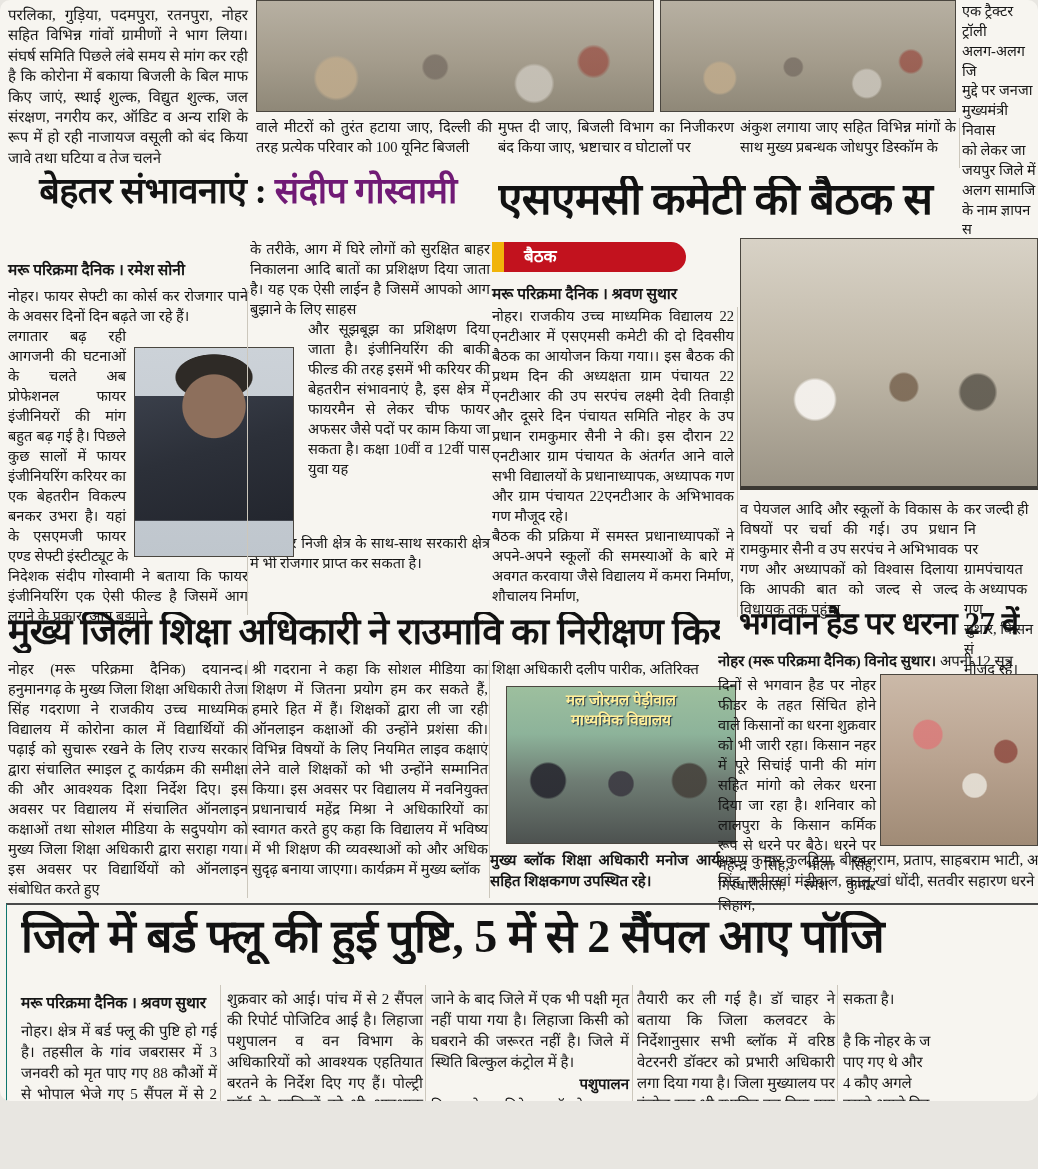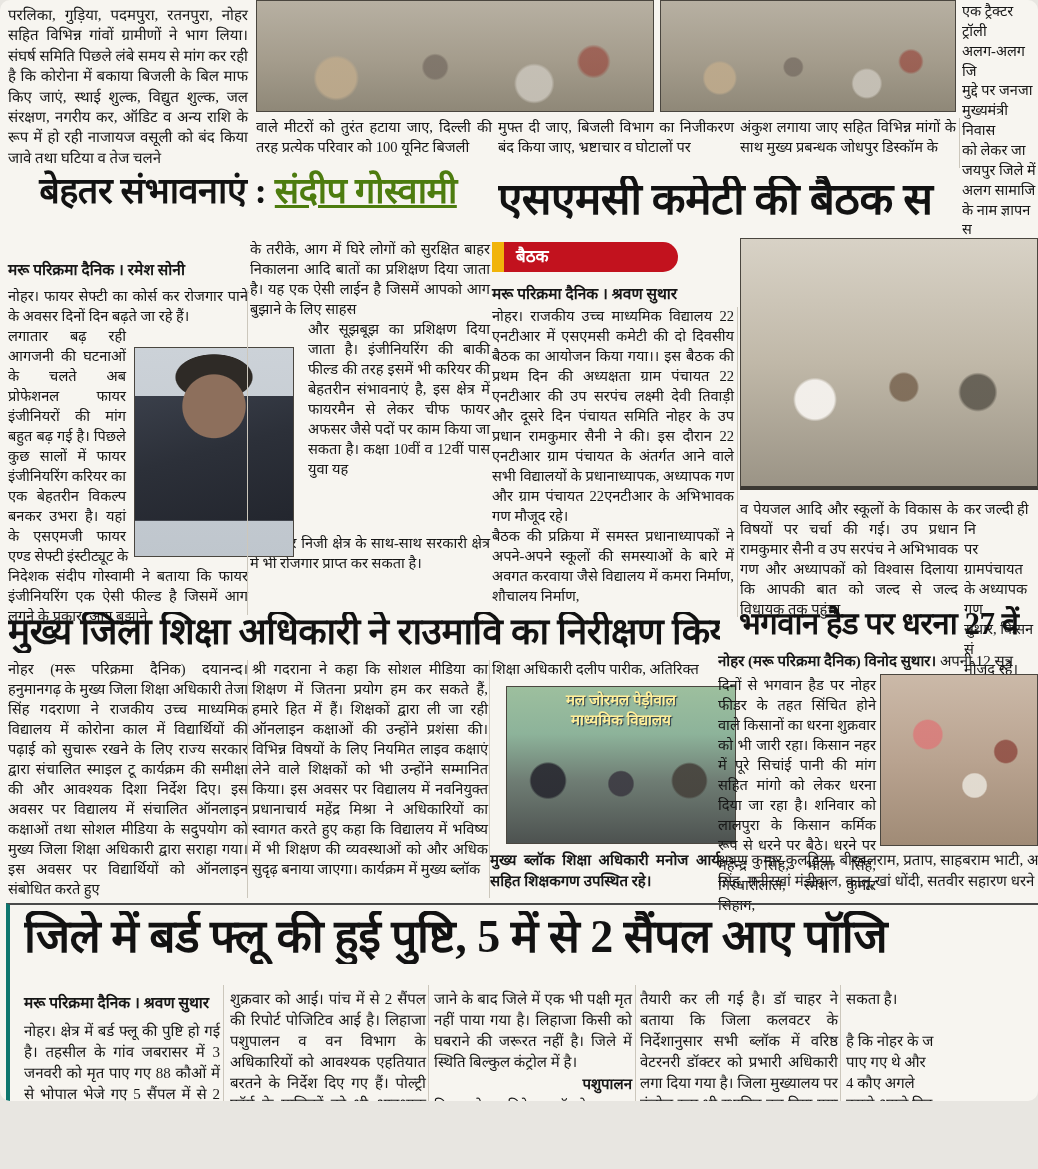--- a/index.html
+++ b/index.html
@@ -8,21 +8,21 @@
     background:#f7f5f0;overflow:hidden;color:#161616;
     font-family:"Liberation Serif","DejaVu Serif",serif;
     border-radius:10px;
   }
   .abs{position:absolute;}
   .body-txt{font-size:14.6px;line-height:1.37;text-align:justify;}
   .prelines{white-space:pre-line;}
   .byline{font-weight:bold;font-size:15.5px;text-align:left;}
   .headline{font-weight:bold;color:#121212;letter-spacing:-.5px;}
   .nowrapclip{white-space:nowrap;overflow:hidden;}
-  .red{color:#4d7c0f;text-decoration:underline;}
+  .red{color:#701a75;}
   .photo{border:1px solid #4a463f;box-sizing:border-box;}
   .vrule{position:absolute;width:1px;background:#ccc7bc;}
   .spacer-r{float:right;width:116px;height:214px;margin-left:6px;}
   .spacer-l{float:left;width:52px;height:214px;margin-right:6px;}
   .clr{clear:both;}
   
   .ph-crowd{background:
     radial-gradient(circle at 20% 70%, rgba(190,170,140,.9) 0 6%, transparent 7%),
     radial-gradient(circle at 45% 60%, rgba(120,110,100,.8) 0 5%, transparent 6%),
     radial-gradient(circle at 70% 75%, rgba(200,195,185,.9) 0 6%, transparent 7%),
@@ -47,24 +47,24 @@
     radial-gradient(circle at 30% 35%, rgba(220,120,120,.8) 0 9%, transparent 10%),
     radial-gradient(circle at 60% 65%, rgba(230,225,215,.9) 0 8%, transparent 9%),
     radial-gradient(circle at 80% 45%, rgba(140,70,60,.8) 0 7%, transparent 8%),
     linear-gradient(180deg,#cbb9a8 0%,#b9a390 50%,#a08b76 100%);}
   .banner{position:absolute;left:0;top:0;right:0;padding:4px 6px;text-align:center;
     color:#ffef9a;font-weight:bold;font-size:15px;line-height:1.3;
     text-shadow:1px 1px 1px #234;white-space:pre-line;}
   .kicker{display:flex;align-items:stretch;height:30px;}
   .kicker .yel{width:12px;background:#f1b40a;}
   .kicker .redbar{width:162px;background:#c2121e;border-radius:0 15px 15px 0;
-    color:#fff;font-weight:bold;font-size:17px;line-height:30px;padding-left:12px;}
+    color:#fff;font-weight:bold;font-size:17px;line-height:30px;padding-left:20px;}
   .subhead-right{text-align:right;font-weight:bold;}
   .cap{font-size:14.6px;line-height:1.35;text-align:justify;}
-  #bird-box{border-top:2px solid #4a4a4a;border-left:4px solid #0f766e;box-sizing:border-box;}
+  #bird-box{border-top:2px solid #4a4a4a;border-left:1px solid #0f766e;box-sizing:border-box;}
 </style>
 </head>
 <body>
 
 <div id="paper">
 
   <div class="abs body-txt" style="left:8px;top:5px;width:240px;font-size:15px;line-height:1.36;">परलिका, गुड़िया, पदमपुरा, रतनपुरा, नोहर सहित विभिन्न गांवों ग्रामीणों ने भाग लिया। संघर्ष समिति पिछले लंबे समय से मांग कर रही है कि कोरोना में बकाया बिजली के बिल माफ किए जाएं, स्थाई शुल्क, विद्युत शुल्क, जल संरक्षण, नगरीय कर, ऑडिट व अन्य राशि के रूप में हो रही नाजायज वसूली को बंद किया जावे तथा घटिया व तेज चलने</div>
 
   <div class="abs photo ph-crowd" style="left:256px;top:0;width:398px;height:112px;"></div>
   <div class="abs photo ph-crowd" style="left:660px;top:0;width:296px;height:112px;"></div>

